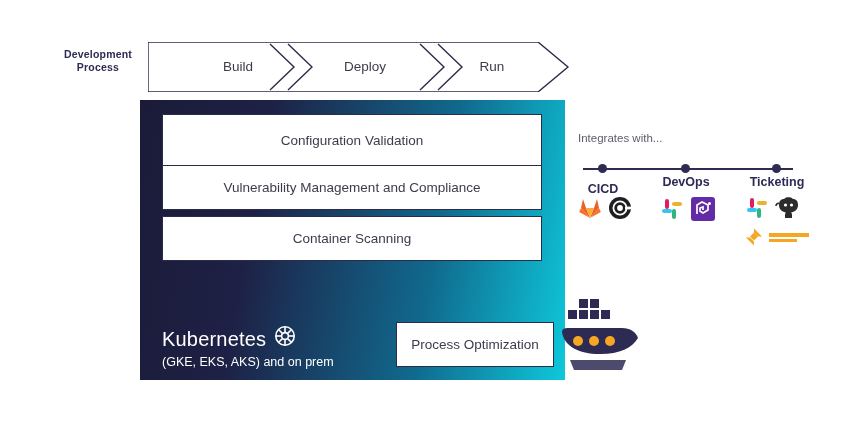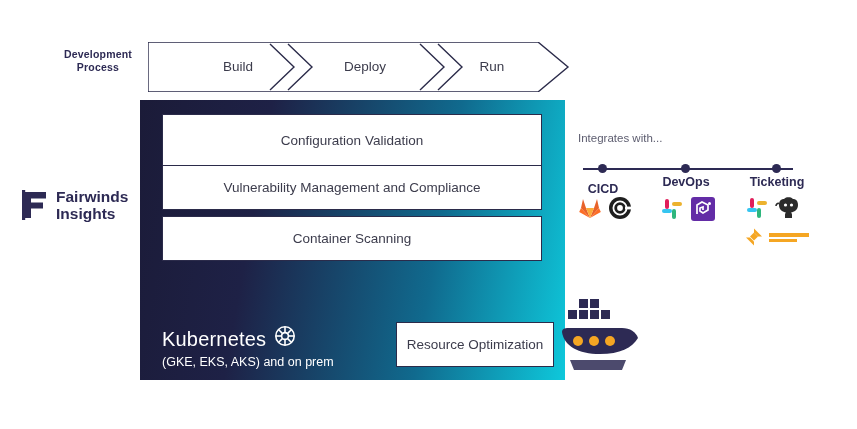--- a/index.html
+++ b/index.html
@@ -201,48 +201,38 @@
       <path d="M122,2 L146,25 L122,48" fill="none" stroke="#2b2b4a" stroke-width="1.4"></path>
       <path d="M140,2 L164,25 L140,48" fill="none" stroke="#2b2b4a" stroke-width="1.4"></path>
       <path d="M272,2 L296,25 L272,48" fill="none" stroke="#2b2b4a" stroke-width="1.4"></path>
       <path d="M290,2 L314,25 L290,48" fill="none" stroke="#2b2b4a" stroke-width="1.4"></path>
     </svg>
   </div>
   <div class="arrow-text" id="arrow-build" style="left:193px;top:59px;width:90px;">Build</div>
   <div class="arrow-text" id="arrow-deploy" style="left:320px;top:59px;width:90px;">Deploy</div>
   <div class="arrow-text" id="arrow-run" style="left:447px;top:59px;width:90px;">Run</div>
 
-  <div id="logo">
-    <svg id="logo-mark" viewBox="0 0 26 30">
-      <path d="M2,2 L24,2 L24,8.5 L9,8.5 L9,12.5 L21,12.5 L21,18.5 L9,18.5 L9,28 L2,28 Z" fill="#2d2a54"></path>
-      <rect x="0" y="0" width="3.2" height="30" fill="#2d2a54"></rect>
-    </svg>
-    <div id="logo-text">
-      <span>Fairwinds</span>
-      <span>Insights</span>
-    </div>
-  </div>
 
   <div id="panel">
 
     <div class="wbox" id="box-config">
       <span>Configuration Validation</span>
     </div>
 
     <div class="wbox" id="box-scan">
       <span>Container Scanning</span>
     </div>
 
     <div class="wbox" id="box-vuln">
       <span>Vulnerability Management and Compliance</span>
     </div>
 
 
     <div class="wbox" id="box-resource">
-      <span>Resource Optimization</span>
+      <span>Process Optimization</span>
     </div>
 
     <div id="k8s-block">
       <div id="k8s-title">
         <span>Kubernetes</span>
         <span class="k8s-wheel">
           <svg width="22" height="22" viewBox="0 0 22 22">
             <circle cx="11" cy="11" r="9.2" fill="none" stroke="#ffffff" stroke-width="1.6"></circle>
             <circle cx="11" cy="11" r="3.4" fill="none" stroke="#ffffff" stroke-width="1.6"></circle>
             <g stroke="#ffffff" stroke-width="1.6">

